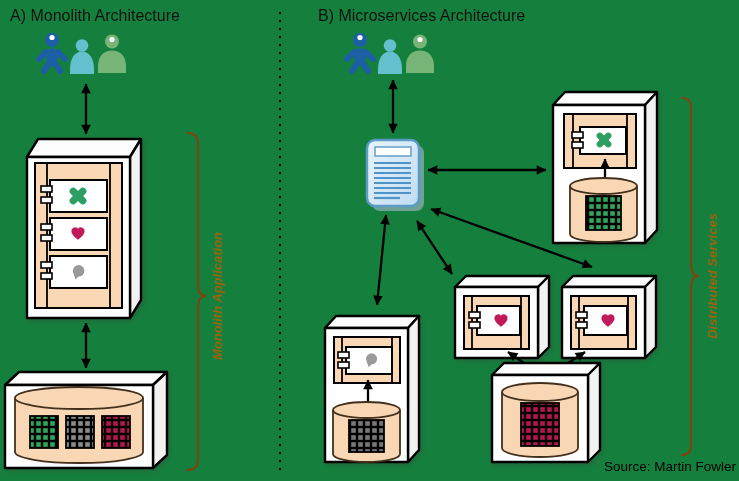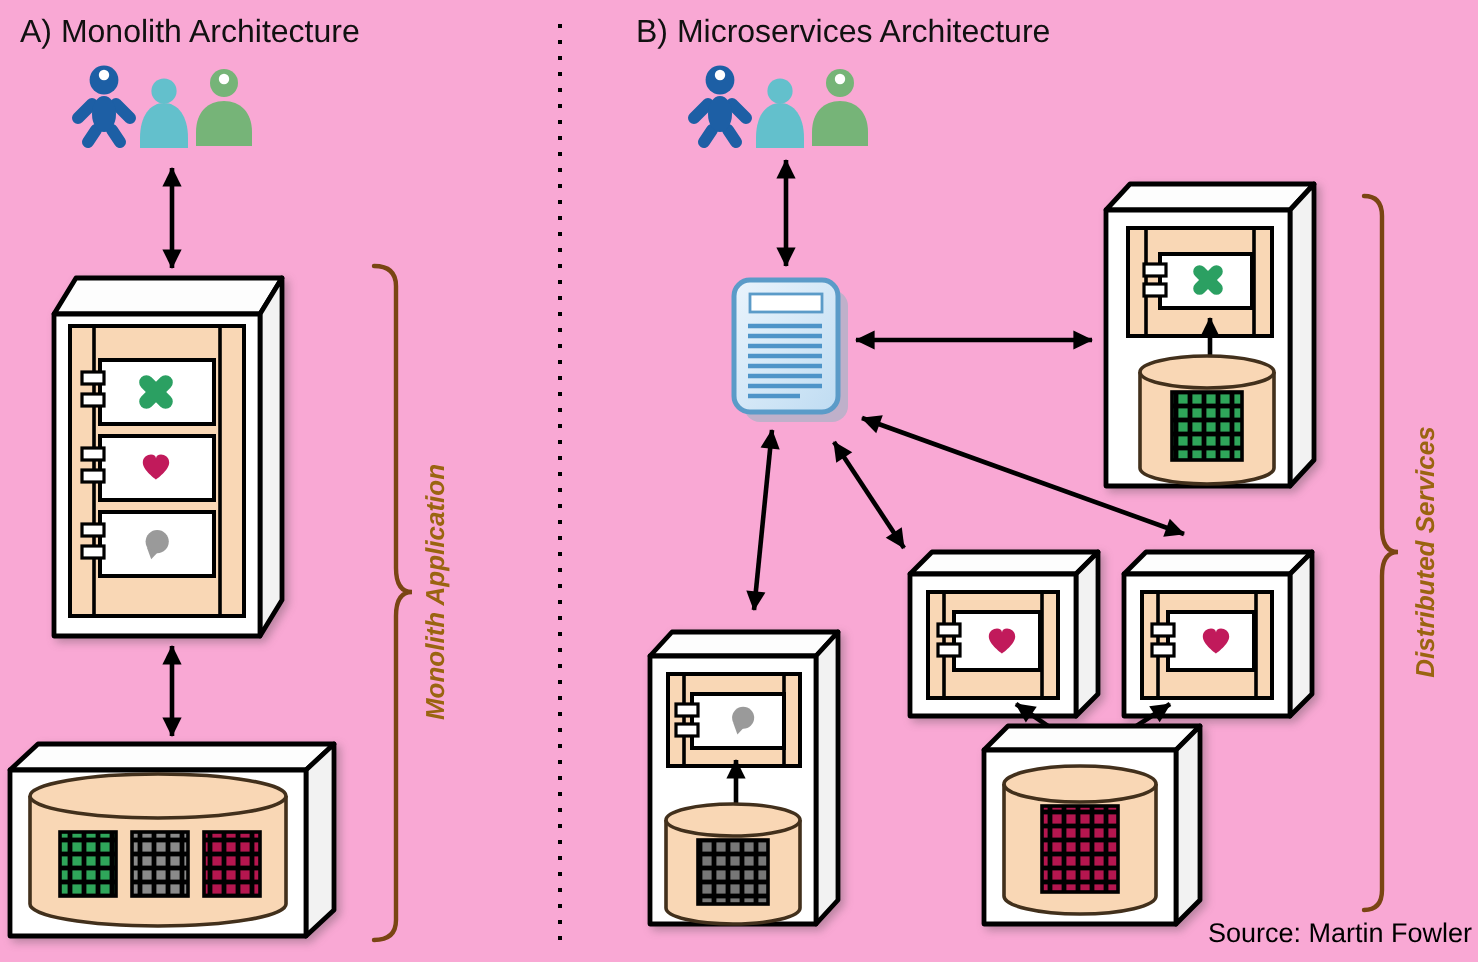--- a/index.html
+++ b/index.html
@@ -1,16 +1,16 @@
 <!DOCTYPE html>
 <html><head>
 <meta charset="utf-8">
 <style>
   html,body { margin:0; padding:0; background:#fff; }
-  .stage { position:relative; width:739px; height:481px; background:#f9a8d4; overflow:hidden;
+  .stage { position:relative; width:739px; height:481px; background:#15803d; overflow:hidden;
            font-family:"Liberation Sans", sans-serif; }
   svg { display:block; }
   text { font-family:"Liberation Sans", sans-serif; }
   .title   { font-size:16px; fill:#111; }
   .source  { font-size:13.5px; fill:#000; }
   .blabel  { font-size:13px; font-weight:bold; font-style:italic; }
   .brace   { fill:none; stroke-width:2.2; stroke-linecap:round; }
   .box3d path, .box3d rect { fill:#ffffff; stroke:#000; stroke-width:2.4; stroke-linejoin:round; }
   .box3d .face-top   { fill:#fdfdfd; }
   .box3d .face-right { fill:#f2f2f2; }

